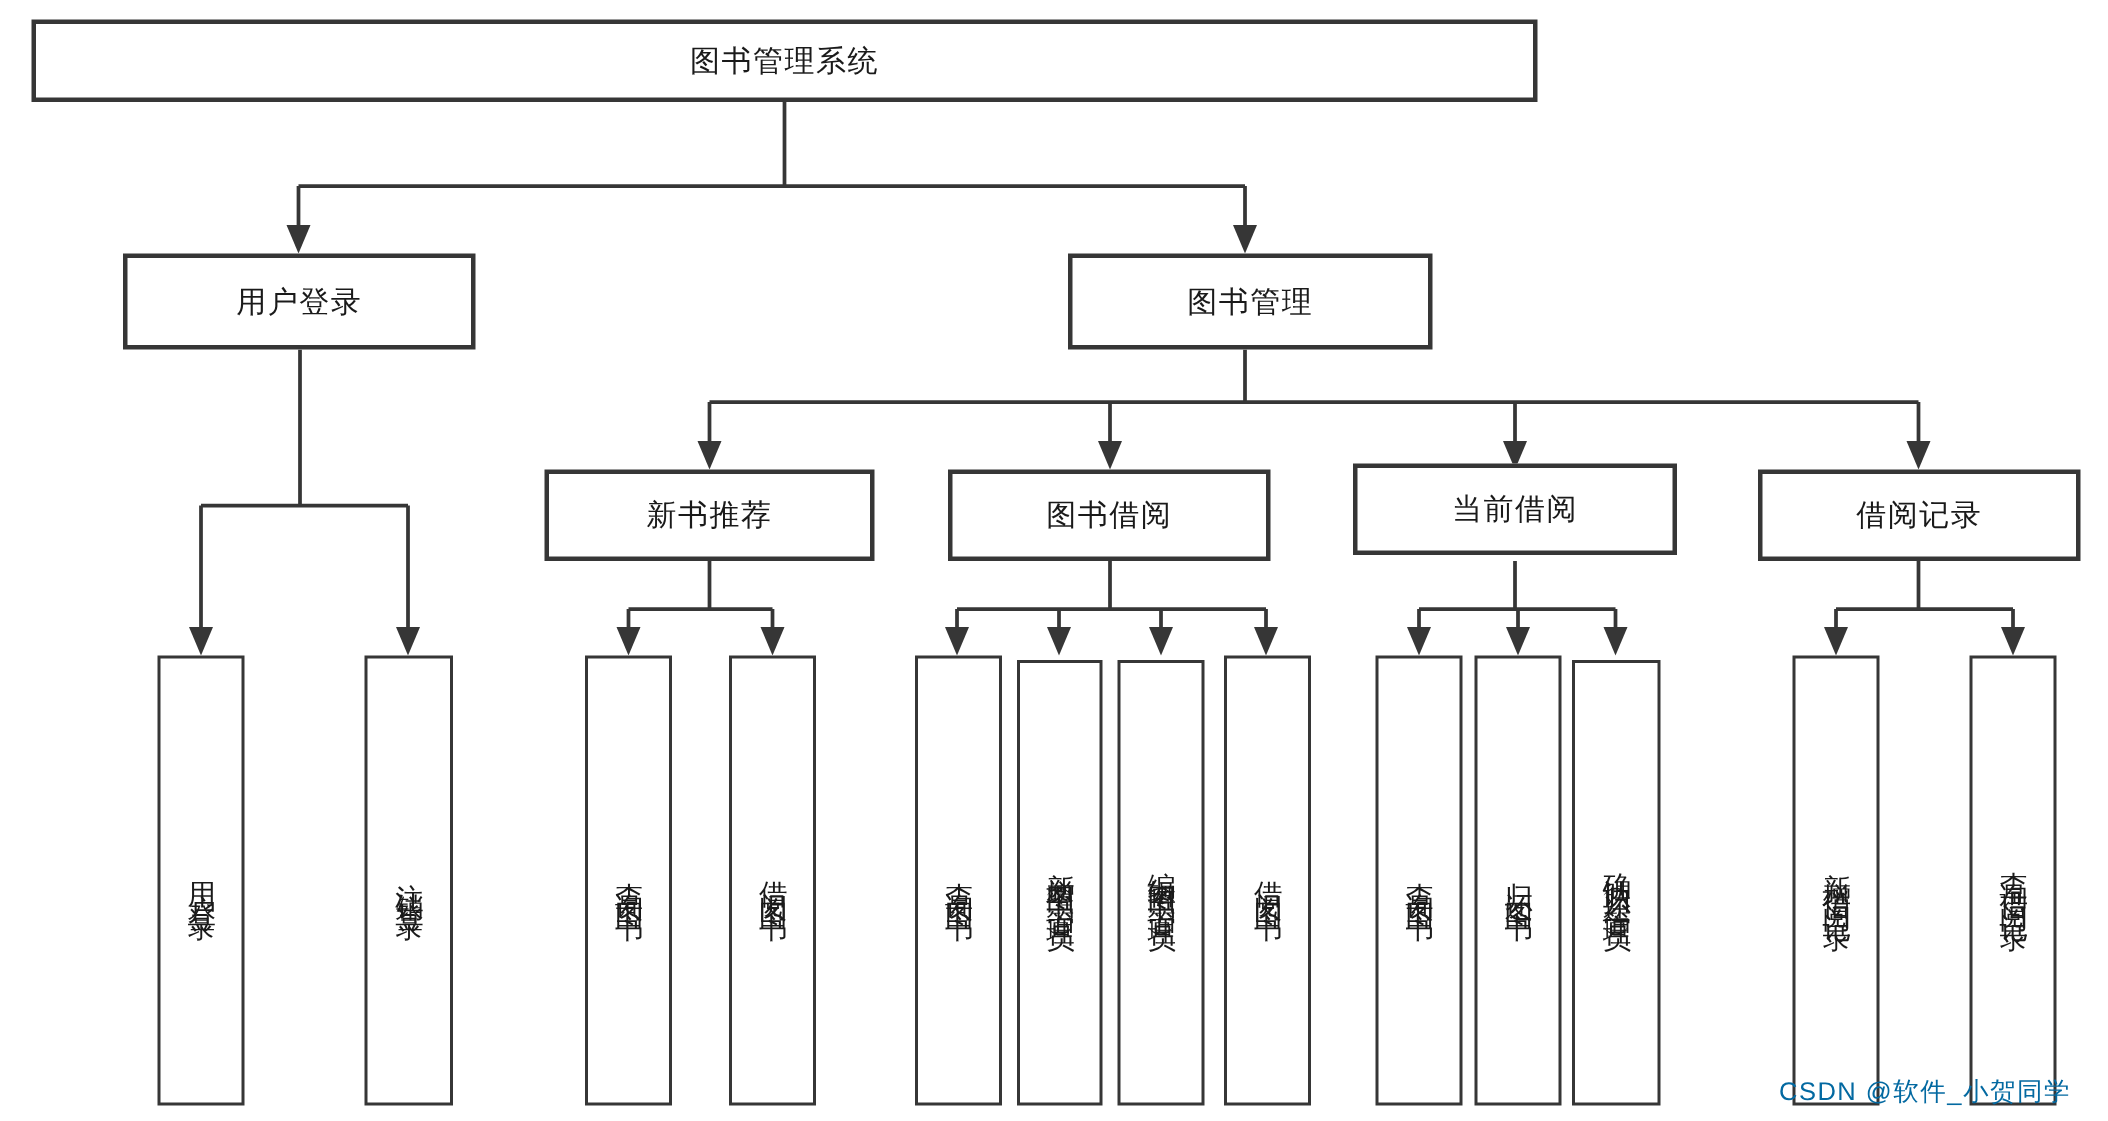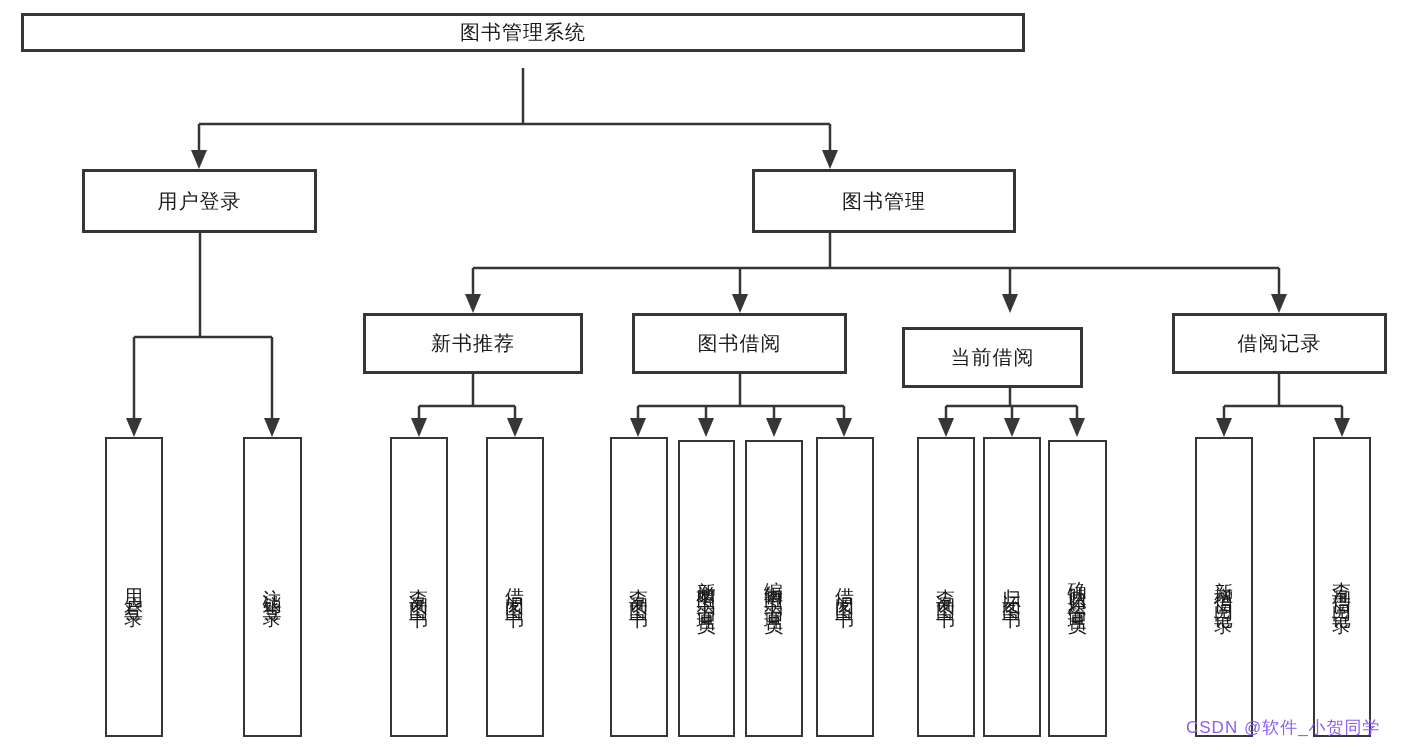--- a/index.html
+++ b/index.html
@@ -28,21 +28,21 @@
     font-size:19px;
     letter-spacing:7px;
     line-height:1;
     color:#1a1a1a;
     white-space:nowrap;
   }
   .watermark{
     position:absolute;
     left:1186px;top:716px;
     font-size:17px;
-    color:#8b5cf6;
+    color:#0369a1;
     letter-spacing:1px;
     z-index:5;
     white-space:nowrap;
   }
 </style>
 </head>
 <body>
 
 <div class="stage">
 
@@ -89,38 +89,38 @@
       <path d="M1012,406 V418" marker-end="url(#arw)"></path>
       <path d="M1077,406 V418" marker-end="url(#arw)"></path>
 
       <path d="M1279,374 V406"></path>
       <path d="M1224,406 H1342"></path>
       <path d="M1224,406 V418" marker-end="url(#arw)"></path>
       <path d="M1342,406 V418" marker-end="url(#arw)"></path>
     </g>
   </svg>
 
-  <div class="node h" style="left:21px;top:13px;width:1004px;height:39px;">
+  <div class="node h" style="left:21px;top:13px;width:1004px;height:55px;">
     <span>图书管理系统</span>
   </div>
 
   <div class="node h" style="left:82px;top:169px;width:235px;height:64px;">
     <span>用户登录</span>
   </div>
-  <div class="node h" style="left:712px;top:169px;width:264px;height:64px;margin-left:40px;">
+  <div class="node h" style="left:712px;top:169px;width:243px;height:64px;">
     <span>图书管理</span>
   </div>
 
   <div class="node h" style="left:363px;top:313px;width:220px;height:61px;">
     <span>新书推荐</span>
   </div>
   <div class="node h" style="left:632px;top:313px;width:215px;height:61px;">
     <span>图书借阅</span>
   </div>
-  <div class="node h" style="left:902px;top:327px;width:181px;height:61px;justify-content:center;">
+  <div class="node h" style="left:902px;top:309px;width:216px;height:61px;justify-content:center;">
     <span>当前借阅</span>
   </div>
   <div class="node h" style="left:1172px;top:313px;width:215px;height:61px;text-align:center;">
     <span>借阅记录</span>
   </div>
 
   <div class="node v" style="left:105px;top:437px;width:58px;height:300px;">
     <span class="vtext">用户登录</span>
   </div>
   <div class="node v" style="left:243px;top:437px;width:59px;height:300px;">

